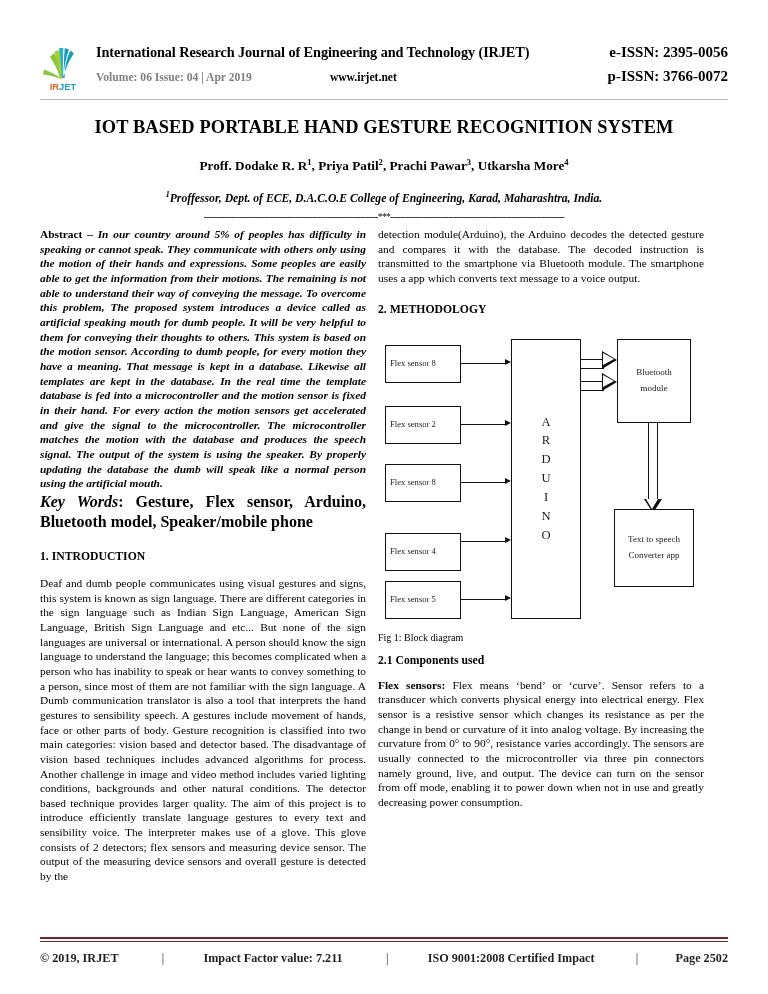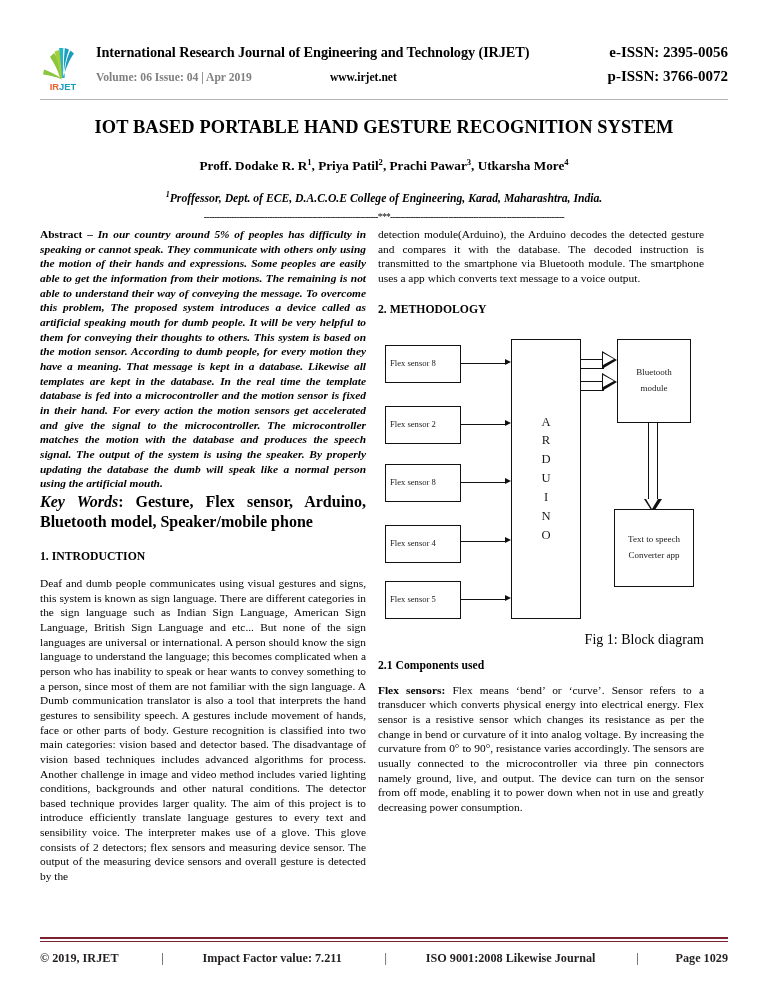--- a/index.html
+++ b/index.html
@@ -152,22 +152,22 @@
   }
   .body-p b{font-weight:bold;}
   .rtop{margin-top:0;}
 
   
   .figure{
     margin-top:16px;
     width:326px;
   }
   .figcap{
-    text-align:right;
-    font-size:14px;
+    text-align:left;
+    font-size:10px;
     margin-top:6px;
   }
   .diagram{
     position:relative;
     width:326px;height:292px;
     border:1px solid #ffffff;
   }
   .dbox{
     position:absolute;
     border:1.6px solid #111;
@@ -316,21 +316,21 @@
       <p class="body-p rtop">detection module(Arduino), the Arduino decodes the detected gesture and compares it with the database. The decoded instruction is transmitted to the smartphone via Bluetooth module. The smartphone uses a app which converts text message to a voice output.</p>
 
       <div class="h-sec">2. METHODOLOGY</div>
 
       <div class="figure">
         <div class="diagram">
 
           <div class="dbox sensor" style="top:12px">Flex sensor 8</div>
           <div class="dbox sensor" style="top:73px">Flex sensor 2</div>
           <div class="dbox sensor" style="top:131px">Flex sensor 8</div>
-          <div class="dbox sensor" style="top:192px">Flex sensor 4</div>
+          <div class="dbox sensor" style="top:200px">Flex sensor 4</div>
           <div class="dbox sensor" style="top:248px">Flex sensor 5</div>
 
           <div class="sline" style="top:30px"></div>
           <div class="shead" style="top:26.5px"></div>
           <div class="sline" style="top:91px"></div>
           <div class="shead" style="top:87.5px"></div>
           <div class="sline" style="top:149px"></div>
           <div class="shead" style="top:145.5px"></div>
           <div class="sline" style="top:208px"></div>
           <div class="shead" style="top:204.5px"></div>
@@ -389,21 +389,21 @@
     <div class="ft-rule2"></div>
     <div class="ft-row">
       <span class="c">© 2019, IRJET</span>
       <span class="sp1"></span>
       <span class="c bar">|</span>
       <span class="sp2"></span>
       <span class="c">Impact Factor value: 7.211</span>
       <span class="sp3"></span>
       <span class="c bar">|</span>
       <span class="sp4"></span>
-      <span class="c">ISO 9001:2008 Likewise Journal</span>
+      <span class="c">ISO 9001:2008 Certified Impact</span>
       <span class="sp5"></span>
       <span class="c bar">|</span>
       <span class="sp6"></span>
-      <span class="c">Page 1029</span>
+      <span class="c">Page 2502</span>
     </div>
   </div>
 
 </div>
 
 </body></html>

